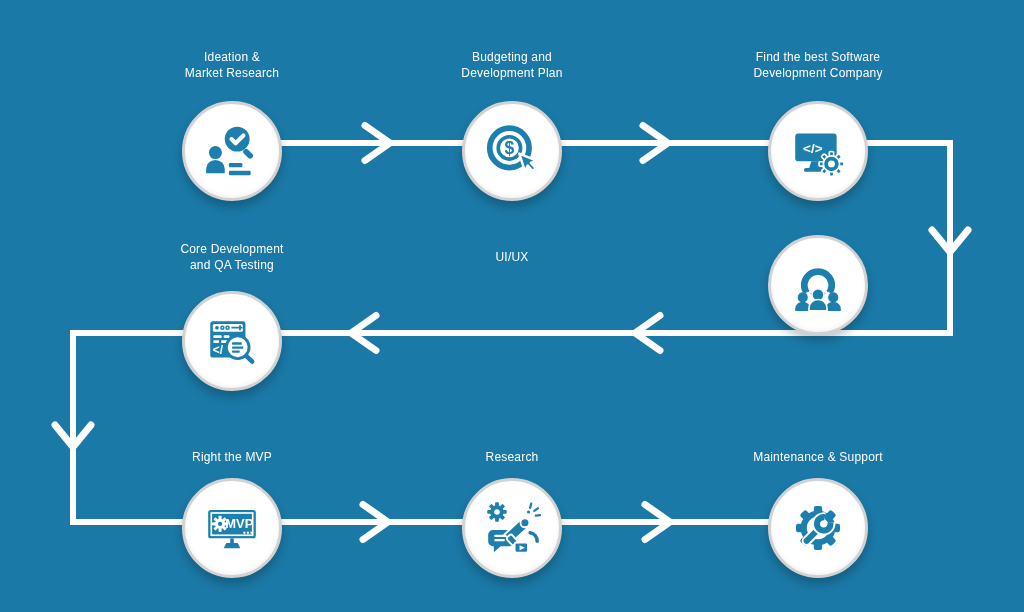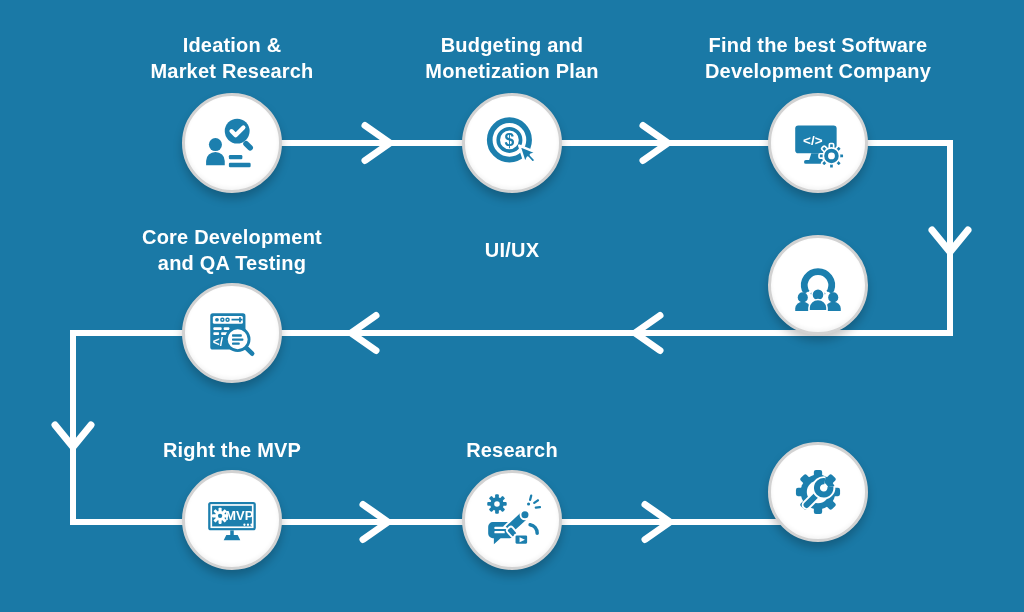--- a/index.html
+++ b/index.html
@@ -12,22 +12,22 @@
     overflow:hidden; font-family:"Liberation Sans","DejaVu Sans",sans-serif;
   }
   .connectors{position:absolute; left:0; top:0; z-index:0; pointer-events:none;}
   .trunk{fill:none; stroke:var(--line); stroke-width:6;}
   .chev{fill:none; stroke:var(--line); stroke-width:7; stroke-linecap:round; stroke-linejoin:round;}
   .step{position:absolute; width:300px; z-index:1; display:flex; flex-direction:column; align-items:center;}
   .c1{left:82px}.c2{left:362px}.c3{left:668px}
   .r1{top:32px}.r2{top:226px}.r3{top:436px}
   .label{
     display:flex; align-items:center; justify-content:center; text-align:center;
-    white-space:pre-line; color:var(--text); font-weight:700; font-size:20px;
-    line-height:1.32; letter-spacing:.2px;
+    white-space:pre-line; color:var(--text); font-weight:400; font-size:12px;
+    line-height:1.32; letter-spacing:.2px;margin-top:8px;
   }
   .r1 .label{height:52px}.r2 .label{height:48px}.r3 .label{height:28px}
   .circle{
     width:94px; height:94px; border-radius:50%;
     background:var(--circle-fill); border:3px solid var(--circle-ring);
     box-shadow:0 6px 10px rgba(0,0,0,.22), inset 0 -2px 4px rgba(0,0,0,.05);
     display:flex; align-items:center; justify-content:center;
   }
   .r1 .circle{margin-top:9px}.r2 .circle{margin-top:9px}.r3 .circle{margin-top:6px}
   .circle svg{width:58px; height:58px; display:block;}
@@ -69,21 +69,21 @@
         <circle class="fb" cx="12" cy="29.5" r="6.3"></circle>
         <path class="fb" d="M3 49.5 v-4.2 a9 8.6 0 0 1 18 0 v4.2 z"></path>
         <rect class="fb" x="25" y="39.5" width="13" height="4.3" rx="1.2"></rect>
         <rect class="fb" x="25" y="47" width="21" height="4.3" rx="1.2"></rect>
       </svg>
     </div>
   </div>
 
   <div class="step c2 r1">
     <div class="label">Budgeting and
-Monetization Plan</div>
+Development Plan</div>
     <div class="circle">
       <svg viewBox="0 0 56 56">
         <circle class="sb" stroke-width="5.5" cx="25.5" cy="25" r="19"></circle>
         <circle class="sb" stroke-width="3.5" cx="25.5" cy="25" r="10.8"></circle>
         <text class="ftb" x="25.5" y="31" font-size="17" text-anchor="middle">$</text>
         <path class="fb sw" stroke-width="2.4" stroke-linejoin="round" d="M35 30.5 l5.6 17.4 2.6 -5.8 4.8 5.2 3 -2.7 -4.8 -5.2 6 -1.9 z"></path>
       </svg>
     </div>
   </div>
 
@@ -203,20 +203,21 @@
         <path class="sb" stroke-width="2.2" stroke-linecap="round" d="M45.5 8.5 l1 -4 M49.5 11.5 l3.5 -2.5 M51 16 l4 -0.5"></path>
         <circle class="fb" cx="44" cy="12.5" r="1.5"></circle>
         <path class="sb" stroke-width="3.4" stroke-linecap="round" d="M45.5 32.5 a8.5 8.5 0 0 1 6.8 8.3"></path>
         <rect class="fb sw" stroke-width="1.8" x="30.5" y="42" width="13" height="9.8" rx="2"></rect>
         <path class="fw" d="M35.3 44.6 l5.2 2.5 -5.2 2.5 z"></path>
       </svg>
     </div>
   </div>
 
   <div class="step c3 r3">
+    <div class="label">Maintenance &amp; Support</div>
     <div class="circle">
       <svg viewBox="0 0 56 56">
         <g transform="translate(28,28)">
           <g class="fb">
             <rect x="-4" y="-21.3" width="8" height="42.6" rx="2"></rect>
             <rect x="-4" y="-21.3" width="8" height="42.6" rx="2" transform="rotate(45)"></rect>
             <rect x="-4" y="-21.3" width="8" height="42.6" rx="2" transform="rotate(90)"></rect>
             <rect x="-4" y="-21.3" width="8" height="42.6" rx="2" transform="rotate(135)"></rect>
           </g>
           <circle class="fb" r="16.8"></circle>

